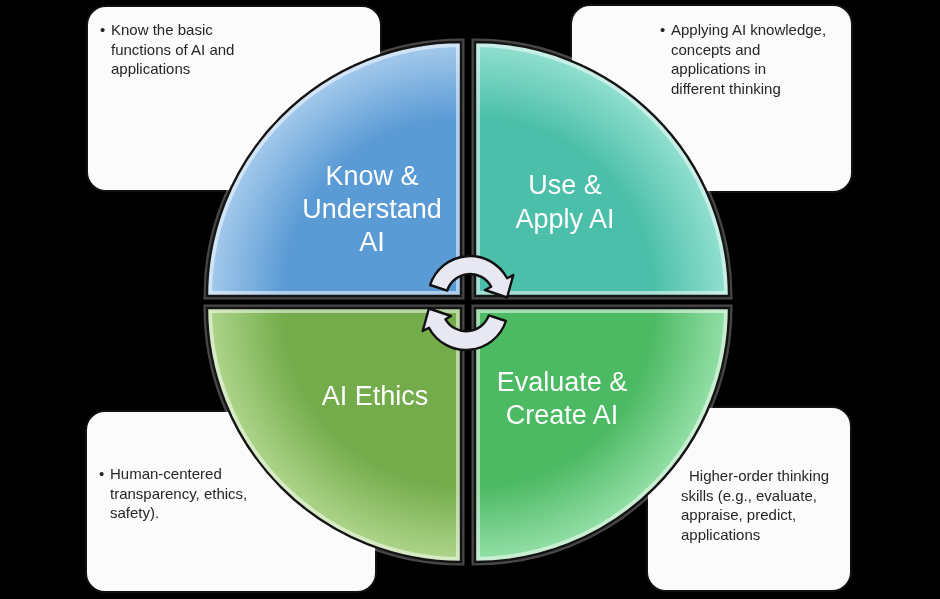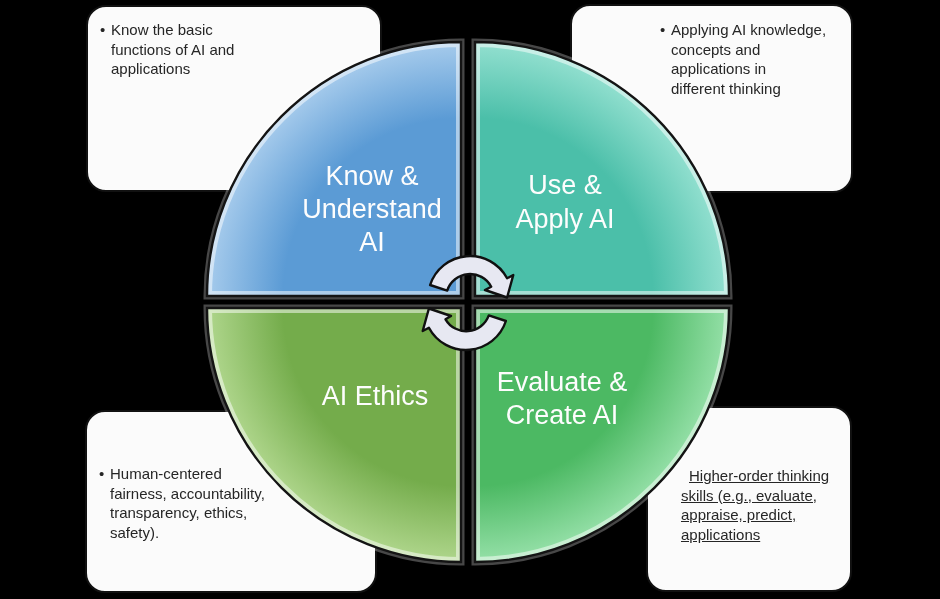--- a/index.html
+++ b/index.html
@@ -16,21 +16,21 @@
     font-size:15px;line-height:19.5px;color:#262626;
   }
   .callout .bullet{width:11px;flex:0 0 auto;}
   .callout .lines div{white-space:nowrap;}
   .co-tl{left:86px;top:5px;width:296px;height:187px;}
   .co-tl .body{padding:13px 0 0 12px;}
   .co-tr{left:570px;top:4px;width:283px;height:189px;}
   .co-tr .body{padding:14px 0 0 88px;}
   .co-bl{left:85px;top:410px;width:292px;height:183px;}
   .co-bl .body{padding:52px 0 0 12px;}
-  .co-br{left:646px;top:406px;width:206px;height:186px;text-decoration:underline;}
+  .co-br{left:646px;top:406px;width:206px;height:186px;}
   .co-br .body{padding:58px 0 0 22px;}
   .co-br .lines div:first-child{padding-left:8px;}
   svg.diagram{position:absolute;left:0;top:0;}
   .qlabel{
     font-family:"Liberation Sans",sans-serif;font-size:27px;fill:#FDFDFD;
     text-anchor:middle;
   }
 </style>
 </head>
 <body>
@@ -58,21 +58,20 @@
         <div>different thinking</div>
       </div>
     </div>
   </div>
 
   <div class="callout co-bl">
     <div class="body">
       <span class="bullet">•</span>
       <div class="lines">
         <div>Human-centered</div>
-        <div>fairness, accountability,</div>
         <div>transparency, ethics,</div>
         <div>safety).</div>
       </div>
     </div>
   </div>
 
   <div class="callout co-br">
     <div class="body">
       <span class="bullet"></span>
       <div class="lines">

